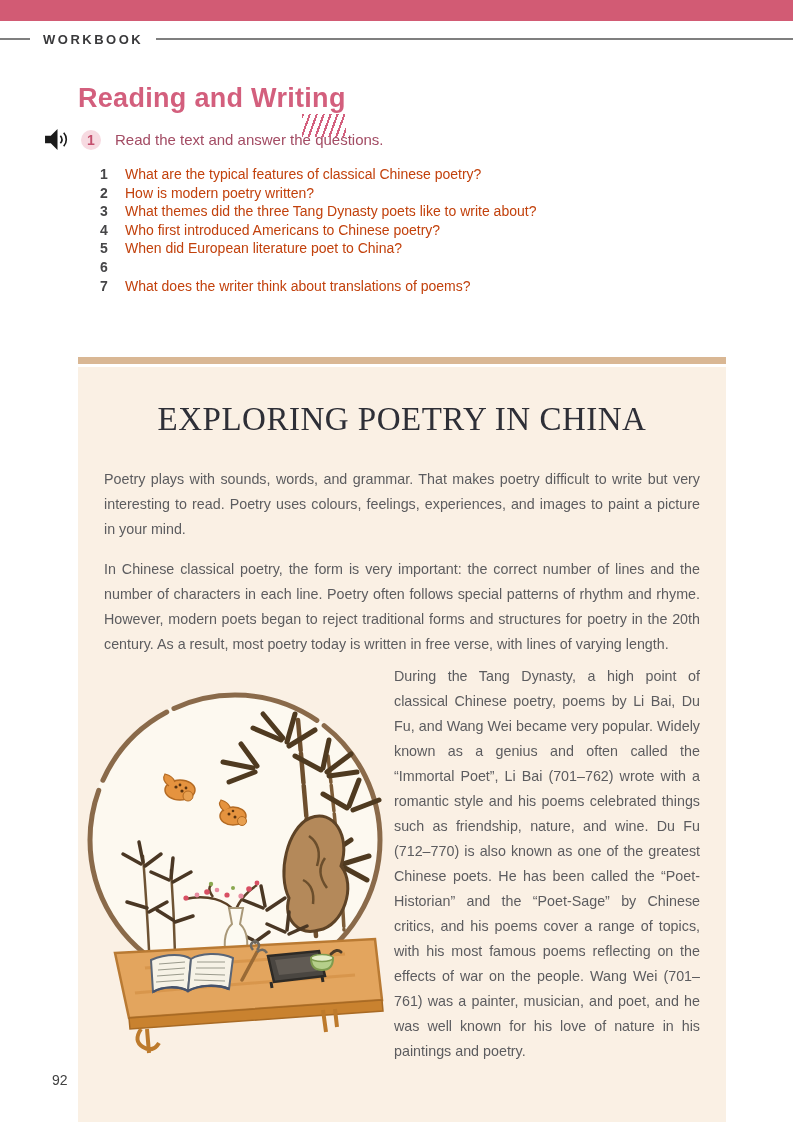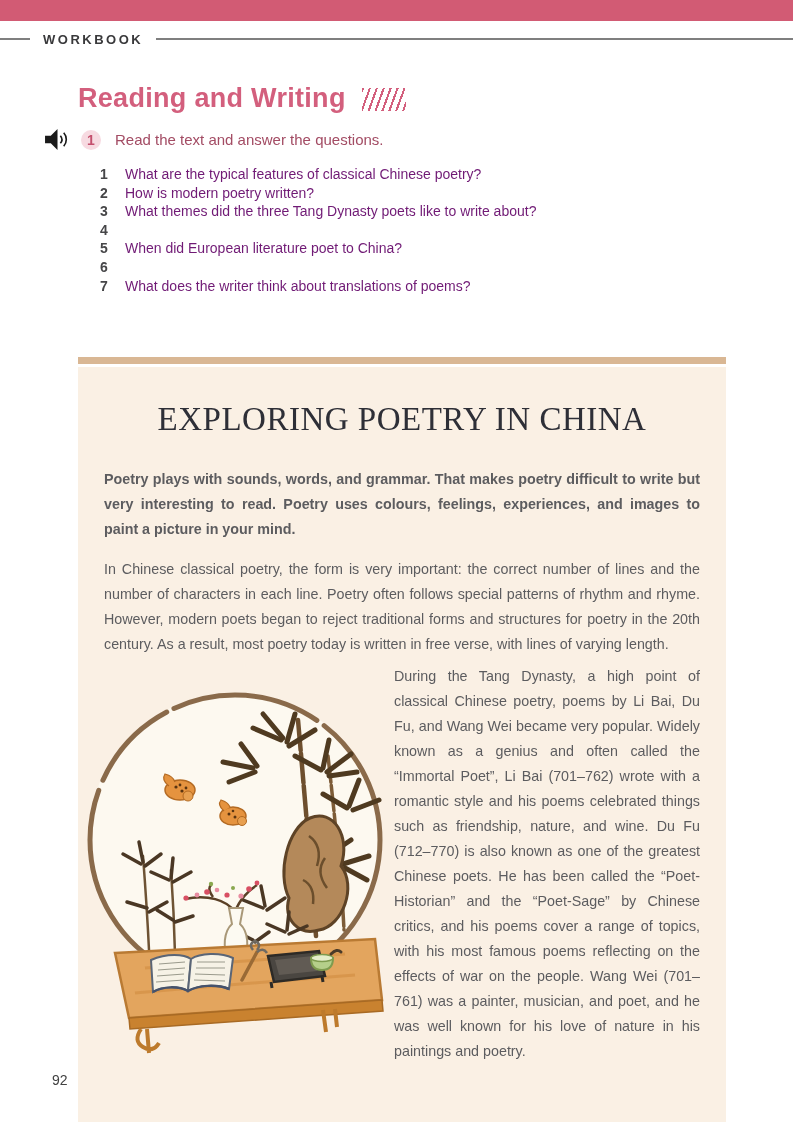--- a/index.html
+++ b/index.html
@@ -9,43 +9,43 @@
   }
   
   .top-bar{position:absolute;top:0;left:0;width:793px;height:21px;background:#d25b74;}
   
   .header-row{position:absolute;top:30px;left:0;width:793px;display:flex;align-items:center;height:18px;text-align:center;}
   .rule{height:2px;background:#7f7f7f;}
   .rule-short{width:30px;}
   .rule-long{flex:1;}
   .header-label{margin:0 13px;font-size:13px;font-weight:bold;letter-spacing:2.5px;color:#39393b;}
   
-  .section-row{position:absolute;top:83px;left:78px;display:flex;align-items:flex-end;}
+  .section-row{position:absolute;top:83px;left:78px;display:flex;align-items:flex-end;flex-direction:column;}
   .section-title{font-size:27px;font-weight:bold;color:#d35f7d;margin:0;letter-spacing:0.3px;}
   .stripes{width:44px;height:23px;margin-left:16px;margin-bottom:3px;
     background:repeating-linear-gradient(110deg,#d35f7d 0 2px,transparent 2px 6.5px);}
   
   .exercise-row{position:absolute;top:128px;left:44px;display:flex;align-items:center;}
   .speaker-svg{width:27px;height:23px;display:block;}
   .badge{width:20px;height:20px;border-radius:50%;background:#f7dae1;color:#c4506e;font-weight:bold;
     font-size:14px;display:flex;align-items:center;justify-content:center;margin-left:10px;}
   .instruction{margin-left:14px;font-size:15px;font-weight:normal;color:#a34c64;}
   
   .questions{position:absolute;top:165px;left:100px;}
   .q-row{display:flex;line-height:18.6px;font-size:14px;}
   .q-num{width:14px;font-weight:bold;color:#464648;}
-  .q-text{margin-left:11px;color:#701a75;}
+  .q-text{margin-left:11px;color:#c2410c;}
   
   .panel{position:absolute;top:325px;left:78px;width:648px;height:797px;margin-top:32px;}
   .panel-topbar{height:7px;background:#d9b794;margin-bottom:3px;}
   .panel-body{background:#faf0e4;height:787px;padding:26px 26px 0;box-sizing:border-box;overflow:hidden;}
   .article-title{font-family:"Liberation Serif","DejaVu Serif",serif;font-weight:normal;font-size:33px;
     color:#2e2f37;text-align:center;margin:8px 0 0;letter-spacing:0.5px;}
   .para{font-size:14.3px;line-height:25px;color:#5c5c5f;text-align:justify;margin:0;}
-  .p1{margin-top:29px;font-weight:bold;}
+  .p1{margin-top:29px;}
   .p2{margin-top:15px;}
   .fig-row{display:flex;margin-top:11px;margin-left:-19px;}
   .illustration{width:300px;height:390px;flex:none;}
   .illustration svg{width:300px;height:390px;display:block;}
   .p3{width:322px;margin-left:9px;margin-top:-4px;}
   
   .page-number{position:absolute;top:1072px;left:52px;font-size:14px;color:#414141;}
 </style>
 </head>
 <body>
@@ -83,20 +83,21 @@
     <div class="q-row">
       <span class="q-num">2</span>
       <span class="q-text">How is modern poetry written?</span>
     </div>
     <div class="q-row">
       <span class="q-num">3</span>
       <span class="q-text">What themes did the three Tang Dynasty poets like to write about?</span>
     </div>
     <div class="q-row">
       <span class="q-num">4</span>
+      <span class="q-text">Who first introduced Americans to Chinese poetry?</span>
     </div>
     <div class="q-row">
       <span class="q-num">5</span>
       <span class="q-text">When did European literature poet to China?</span>
     </div>
     <div class="q-row">
       <span class="q-num">6</span>
     </div>
     <div class="q-row">
       <span class="q-num">7</span>

